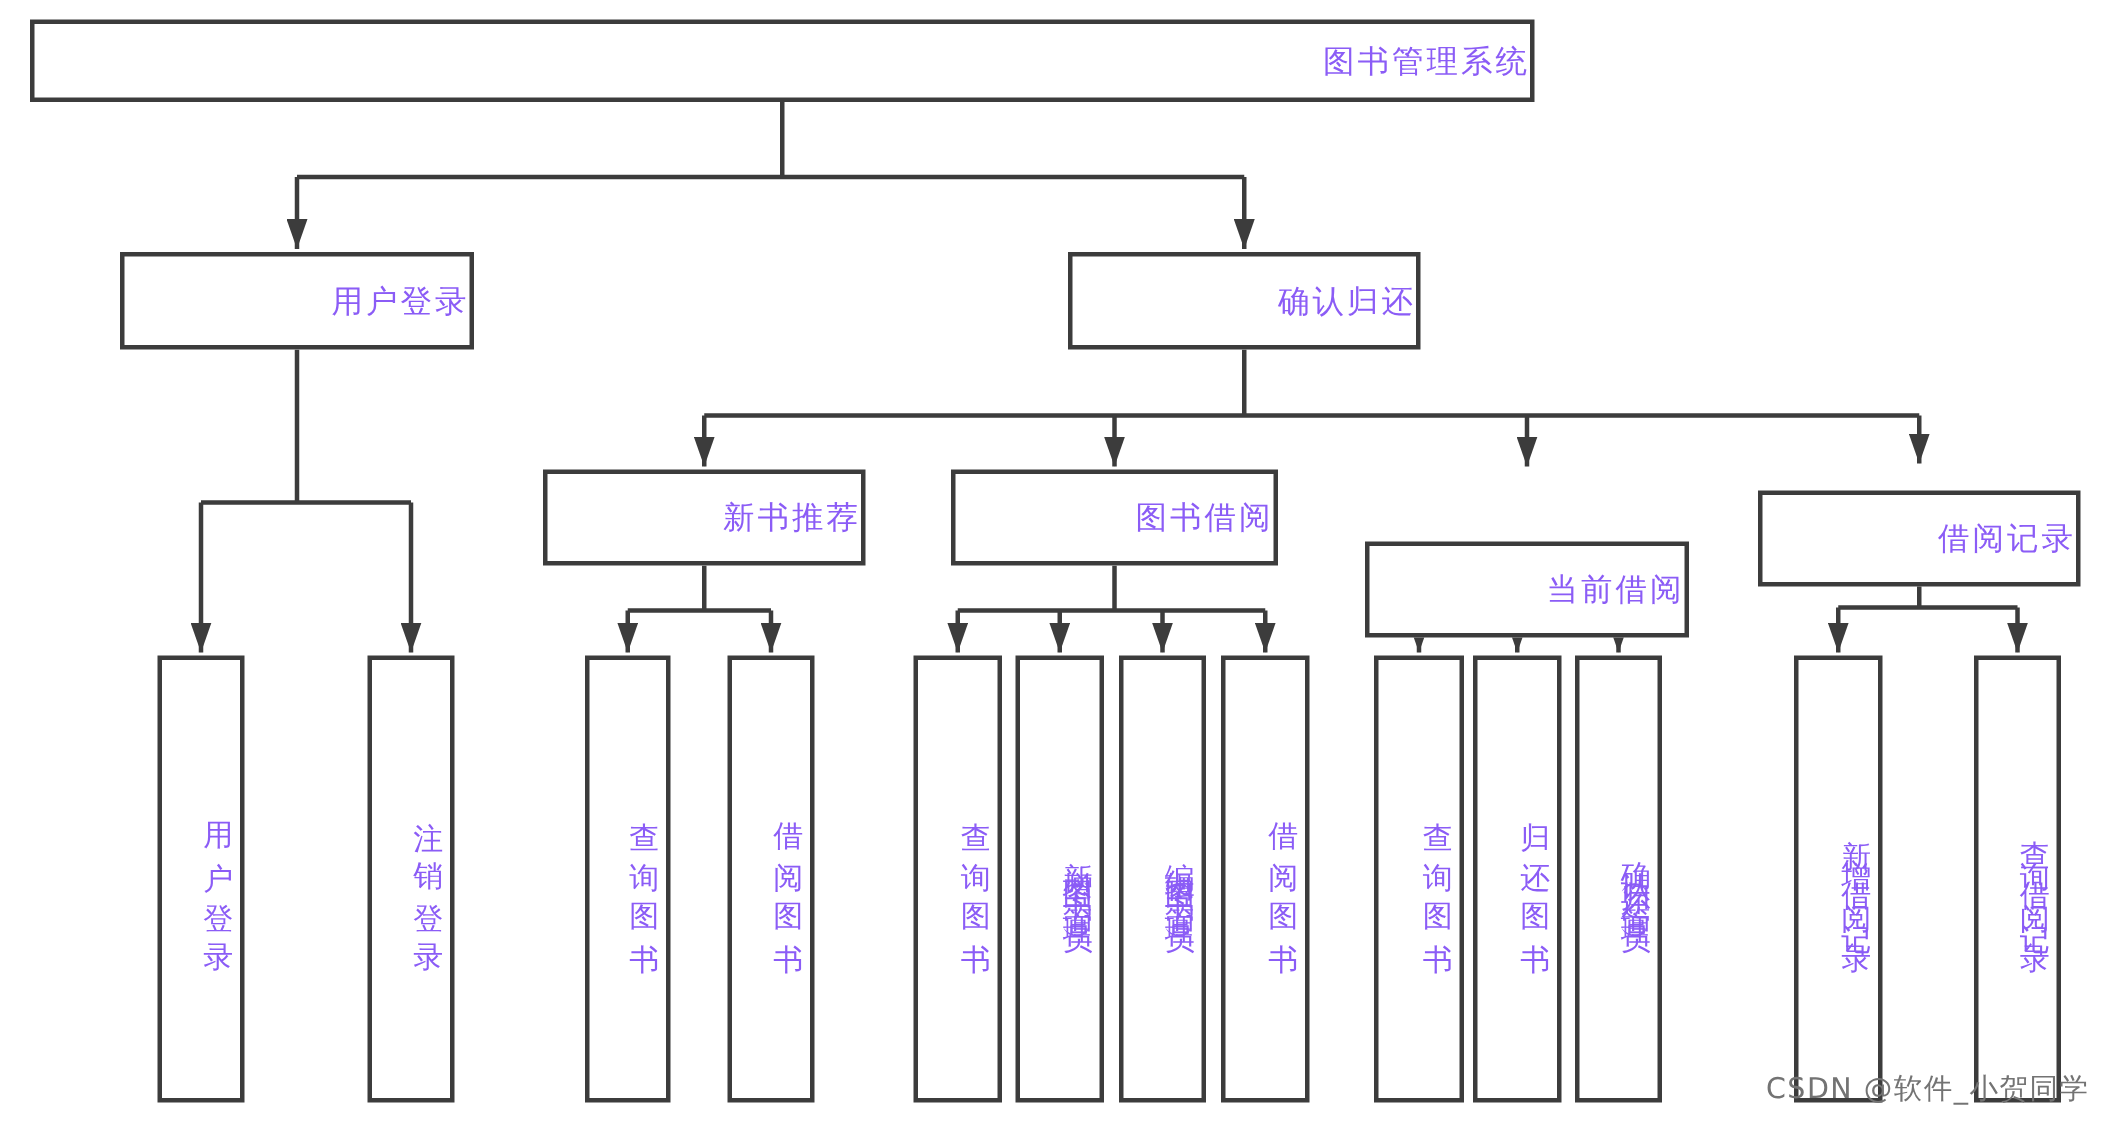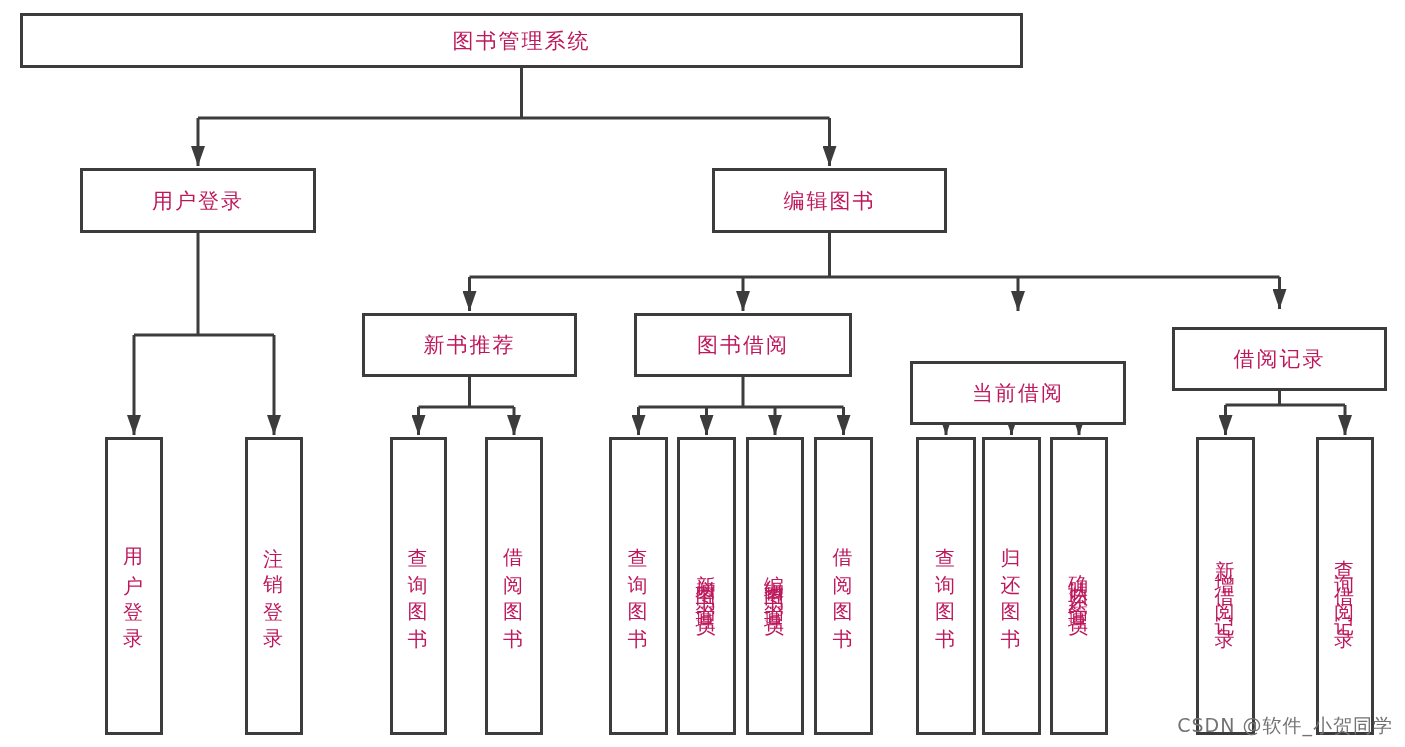--- a/index.html
+++ b/index.html
@@ -20,22 +20,22 @@
     left: 0;
     top: 0;
   }
   .box {
     position: absolute;
     box-sizing: border-box;
     border: 3px solid #3c3c3c;
     background: #ffffff;
     display: flex;
     align-items: center;
-    justify-content: center;
-    color: #be185d;
+    justify-content: flex-end;
+    color: #8b5cf6;
     font-size: 21px;
     letter-spacing: 2px;
     white-space: nowrap;
   }
   .vbox span {
     writing-mode: vertical-rl;
     text-orientation: mixed;
     white-space: nowrap;
     font-size: 20px;
   }
@@ -104,21 +104,21 @@
   </svg>
 
   <div class="box" style="left:20px; top:13px; width:1003px; height:55px;">
     <span>图书管理系统</span>
   </div>
 
   <div class="box" style="left:80px; top:168px; width:236px; height:65px;">
     <span>用户登录</span>
   </div>
   <div class="box" style="left:712px; top:168px; width:235px; height:65px;">
-    <span>编辑图书</span>
+    <span>确认归还</span>
   </div>
 
   <div class="box" style="left:362px; top:313px; width:215px; height:64px;">
     <span>新书推荐</span>
   </div>
   <div class="box" style="left:634px; top:313px; width:218px; height:64px;">
     <span>图书借阅</span>
   </div>
   <div class="box" style="left:910px; top:313px; width:216px; height:64px;margin-top:48px;">
     <span>当前借阅</span>

